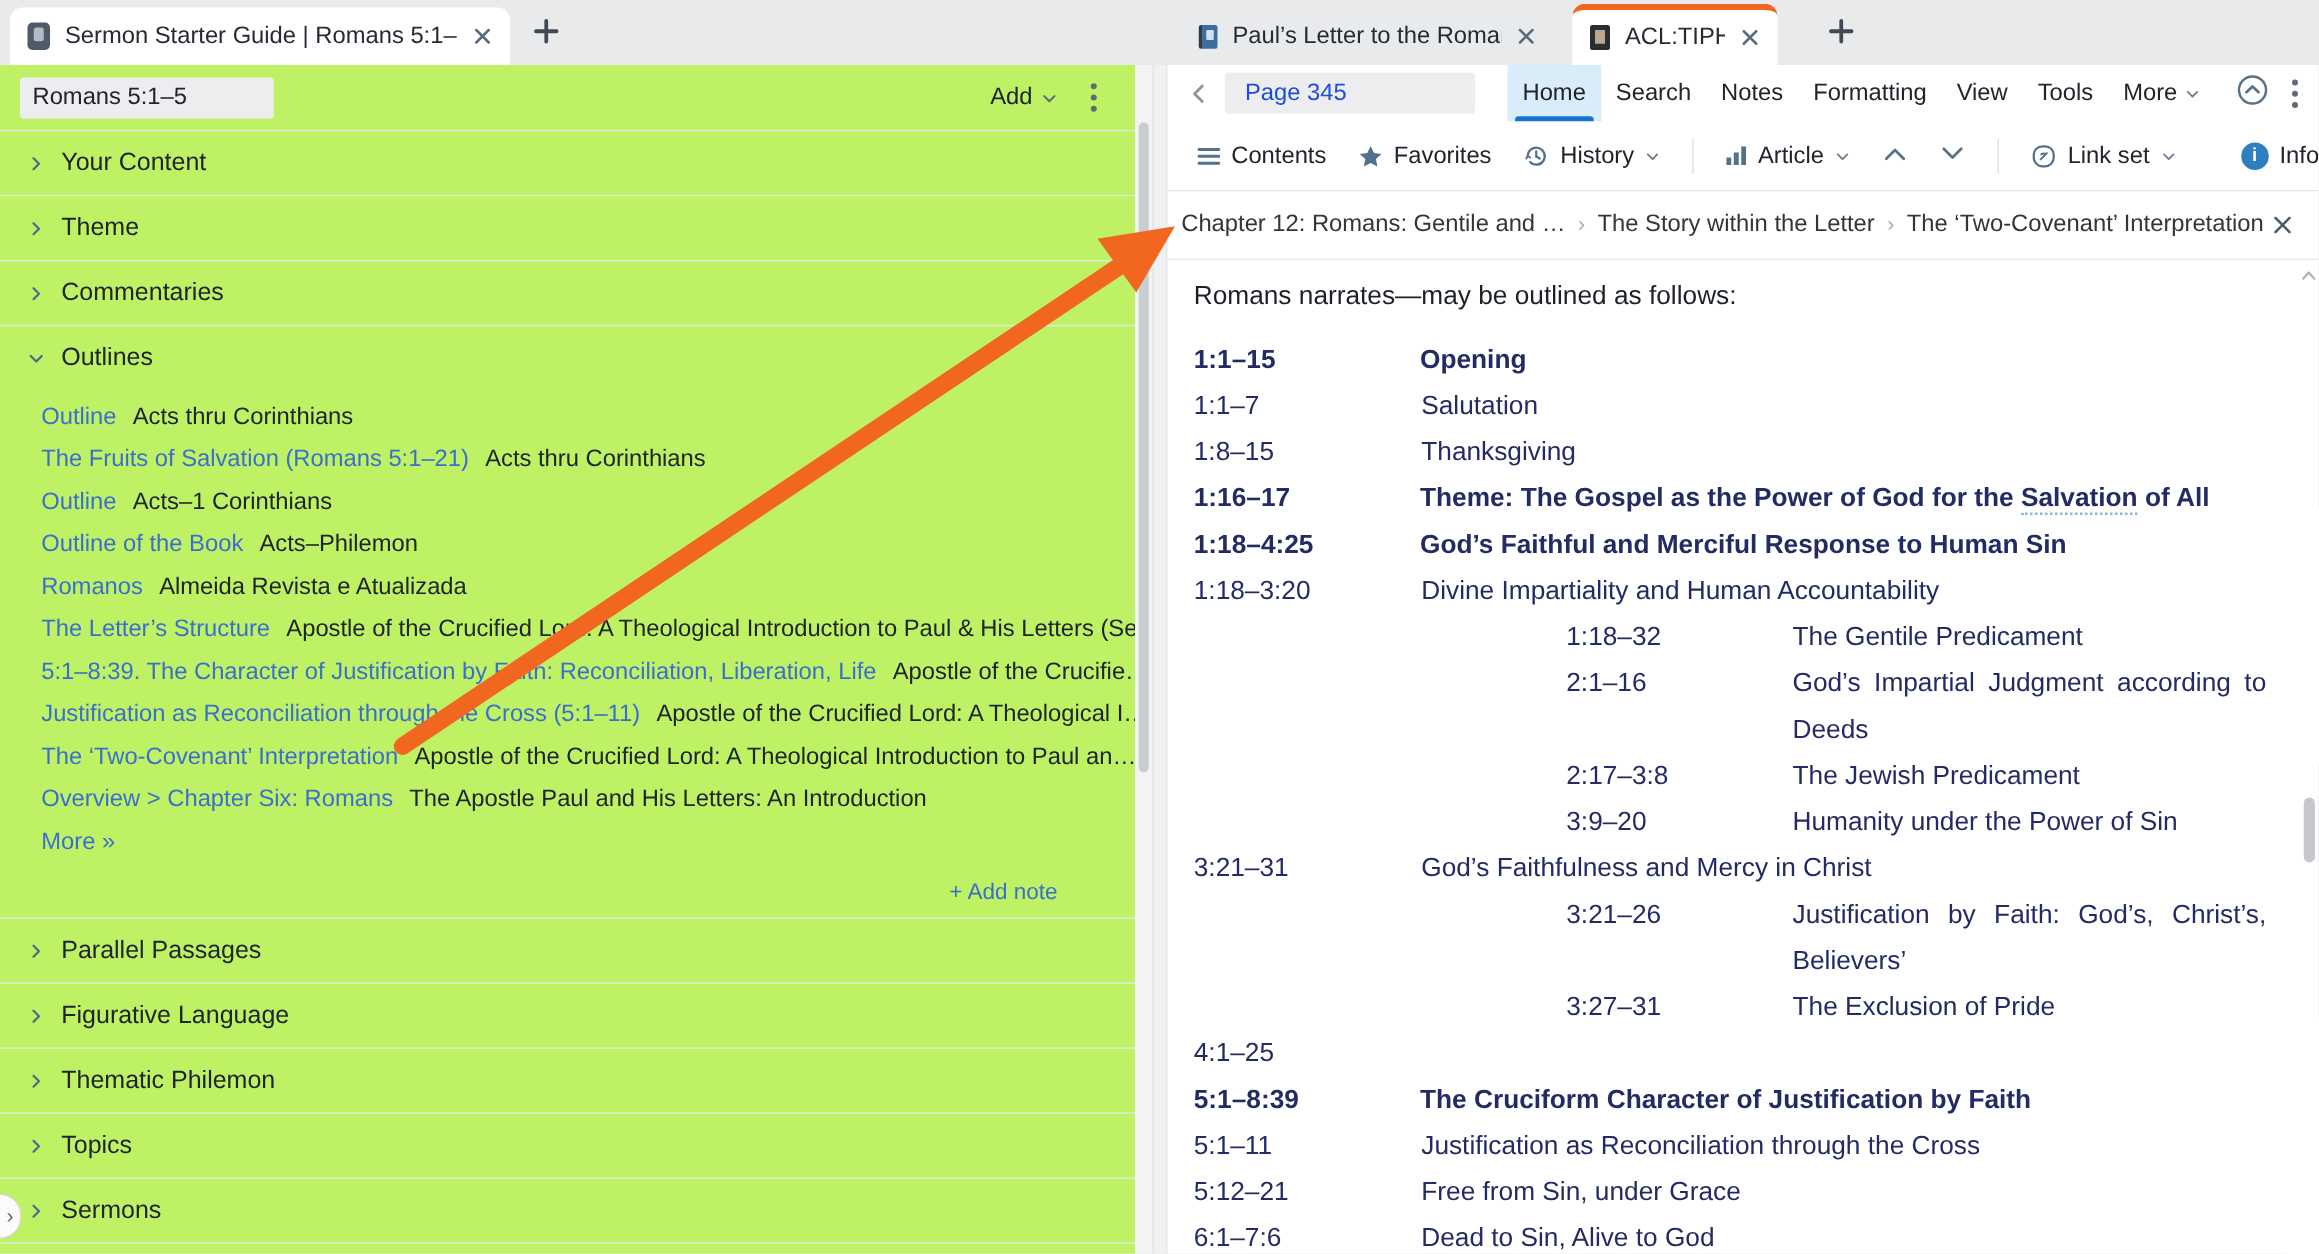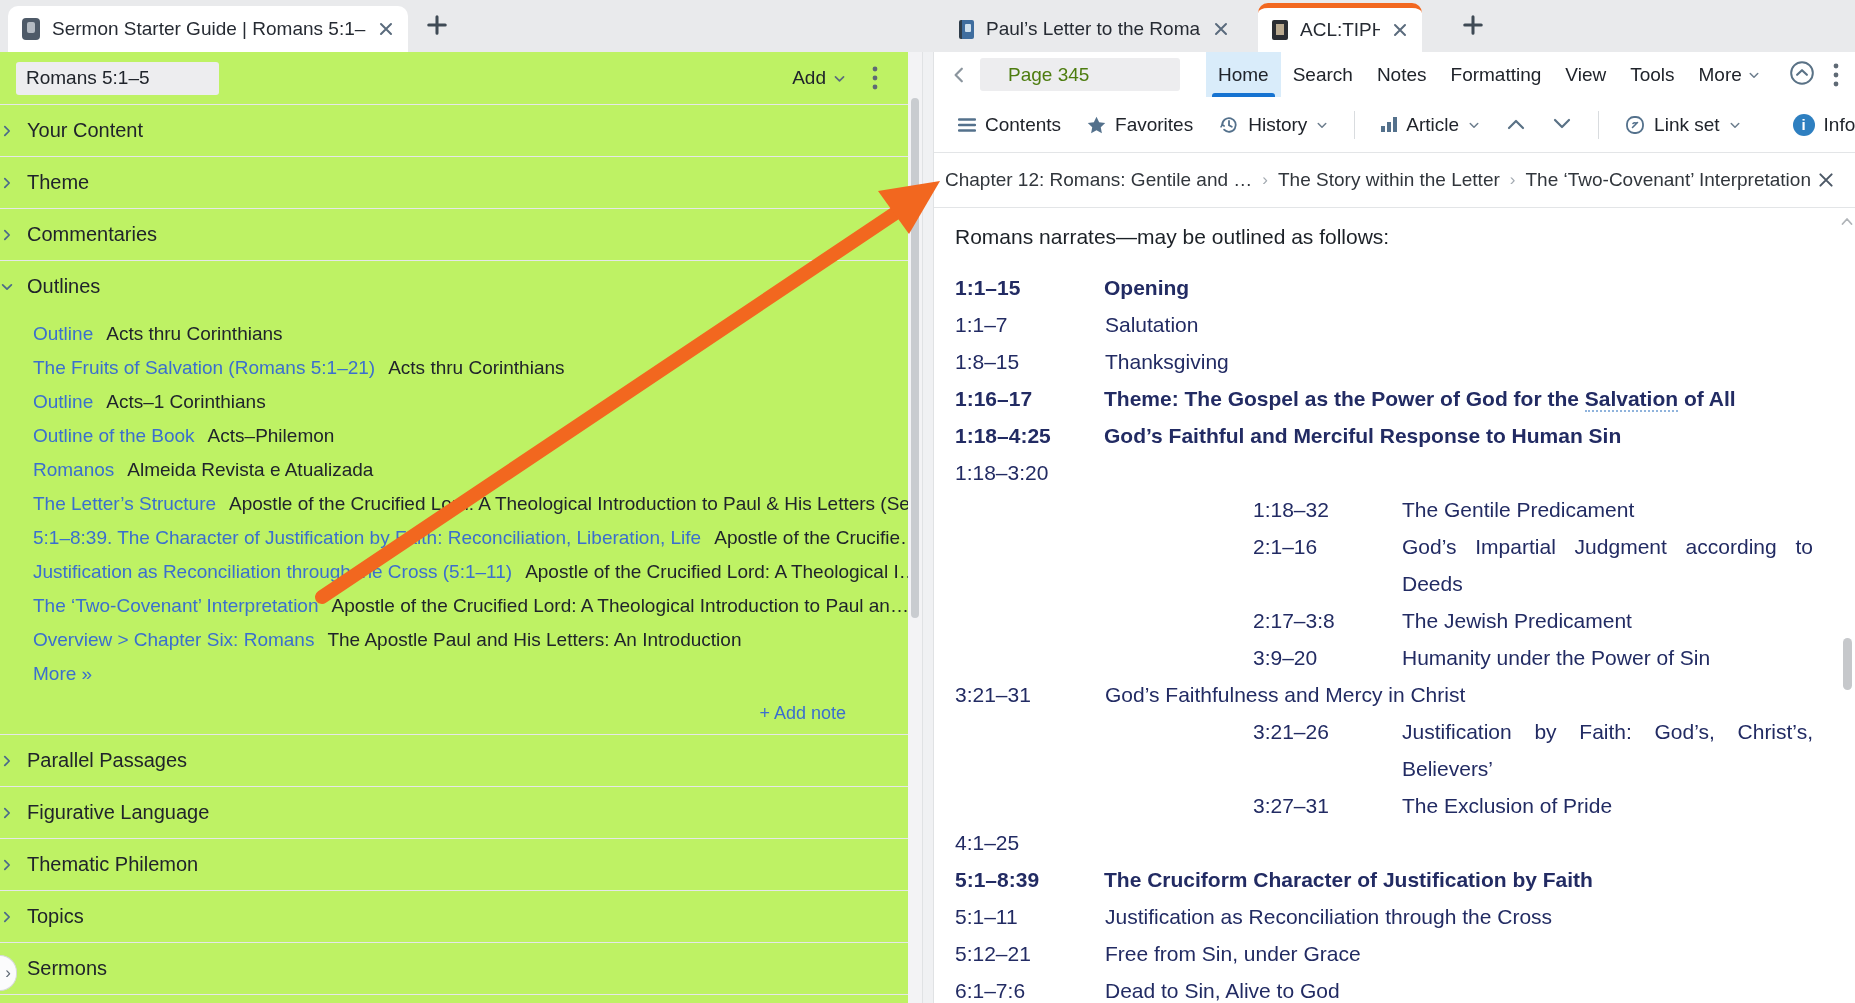--- a/index.html
+++ b/index.html
@@ -28,36 +28,36 @@
   .lscroll { position:absolute; left:908px; top:52px; width:14px; bottom:0; background:#f3f3f5; }
   .lscroll .thumb { position:absolute; left:3px; top:46px; width:8px; height:520px; background:#c9ccd0; border-radius:4px; }
   .splitter { position:absolute; left:922px; top:52px; width:12px; bottom:0; background:#f0f1f3; border-left:1px solid #e0e2e4; border-right:1px solid #e0e2e4; }
   .rightpanel { position:absolute; left:934px; top:52px; right:0; bottom:0; background:#fff; overflow:hidden; }
 
   
   .lheader { height:52px; display:flex; align-items:center; padding:0 30px 0 16px; gap:26px; }
   .lheader input { width:203px; height:33px; background:#ededef; border:none; border-radius:3px; font-family:inherit; font-size:19px; color:#20242b; padding:0 10px; outline:none; }
   .lheader .spacer { flex:1; }
   .addbtn { display:flex; align-items:center; gap:7px; font-size:19px; color:#20242b; }
-  .secrow { height:52px; border-top:1px solid #e5e7e9; display:flex; align-items:center; padding-left:0; gap:13px; }
+  .secrow { height:52px; border-top:1px solid #e5e7e9; display:flex; align-items:center; padding-left:22px; gap:13px; }
   .secrow .chev { width:14px; height:14px; color:#4c6b8a; flex:none; }
   .secrow .slabel { font-size:20px; color:#20242b; }
   .outlist { padding:5px 0 6px 33px; }
   .outitem { line-height:34px; font-size:19px; white-space:nowrap; overflow:hidden; }
   .outitem .lnk { color:var(--link,#3b6fce); }
   .outitem .dsc { color:#20242b; margin-left:13px; }
   .morelink { line-height:34px; font-size:19px; color:var(--link,#3b6fce); }
   .addnote { text-align:right; padding:6px 62px 10px 0; font-size:18px; color:var(--link,#3b6fce); }
   .enddiv { border-top:1px solid #e5e7e9; }
   .collapse-handle { position:absolute; left:0; top:955px; width:17px; height:36px; background:#fbfbfc; border:1px solid #d5d8da; border-left:none; border-radius:0 18px 18px 0; display:flex; align-items:center; justify-content:center; color:#5f6a75; font-size:17px; z-index:5; }
 
   
   .toolbar1 { height:45px; display:flex; align-items:center; padding-left:16px; }
   .backchev { width:18px; height:18px; color:#8b959e; flex:none; }
-  .toolbar1 input { width:200px; height:33px; background:#ededef; border:none; border-radius:3px; font-family:inherit; font-size:19px; color:#4d7c0f; padding:0 28px; margin-left:12px; outline:none; }
+  .toolbar1 input { width:200px; height:33px; background:#ededef; border:none; border-radius:3px; font-family:inherit; font-size:19px; color:#1d4ed8; padding:0 16px; margin-left:12px; outline:none; }
   .menu { display:flex; margin-left:26px; height:45px; }
   .mitem { padding:0 12px; font-size:19px; color:#20242b; display:flex; align-items:center; gap:6px; position:relative; white-space:nowrap; }
   .mitem.active { background:#d9ecfa; }
   .mitem.active::after { content:""; position:absolute; left:6px; right:6px; bottom:0; height:4px; border-radius:3px 3px 0 0; background:var(--activeblue,#1673d1); }
   .t1right { margin-left:auto; display:flex; align-items:center; gap:18px; padding-right:16px; }
   .icn { color:#5a7286; }
   .toolbar2 { height:56px; display:flex; align-items:center; padding:0 28px 0 24px; border-bottom:1px solid #e3e5e7; gap:26px; font-size:19px; color:#20242b;justify-content:space-between; }
   .tbtn { display:flex; align-items:center; gap:9px; white-space:nowrap; }
   .tbtn .ic { color:#54718c; display:flex; }
   .vdiv { width:1px; height:28px; background:#d9dcdf; flex:none; }
@@ -69,21 +69,21 @@
   
   .crumbbar { height:55px; display:flex; align-items:center; padding:0 20px 0 11px; border-bottom:1px solid #e3e5e7; font-size:19px; color:#31363c; }
   .crumb { white-space:nowrap; }
   .crumbsep { margin:0 10px; color:#a3aab1; font-size:17px; }
   .crumb-x { margin-left:auto; width:18px; height:18px; color:#4c5866; flex:none; }
 
   
   .bodyarea { padding:15px 42px 0 21px; position:relative; }
   .intro { font-size:21px; color:#1c2127; line-height:28px; }
   .outline { margin-top:18px; font-size:21px; color:var(--navy,#232c66); line-height:37px; }
-  .orow { display:flex; }
+  .orow { display:flex;gap:32px; }
   .orow .oref { flex:none; }
   .orow .otitle { flex:1; }
   .orow.l1 .oref { width:149px; }
   .orow.l2 { } .orow.l2 .oref { width:150px; }
   .orow.l3 { margin-left:298px; } .orow.l3 .oref { width:149px; }
   .orow.bold { font-weight:bold; }
   .orow.just .otitle { text-align:justify; }
   .ulink { border-bottom:2px dotted #8fb3dc; }
 
   .rscroll { position:absolute; right:0; top:108px; bottom:0; width:16px; }
@@ -421,20 +421,21 @@
         <div class="orow l1 bold">
           <span class="oref">1:16–17</span>
           <div class="otitle"><span>Theme: The Gospel as the Power of God for the </span><span class="ulink">Salvation</span><span> of All</span></div>
         </div>
         <div class="orow l1 bold">
           <span class="oref">1:18–4:25</span>
           <div class="otitle">God’s Faithful and Merciful Response to Human Sin</div>
         </div>
         <div class="orow l2">
           <span class="oref">1:18–3:20</span>
+          <div class="otitle">Divine Impartiality and Human Accountability</div>
         </div>
         <div class="orow l3">
           <span class="oref">1:18–32</span>
           <div class="otitle">The Gentile Predicament</div>
         </div>
         <div class="orow l3 just">
           <span class="oref">2:1–16</span>
           <div class="otitle">God’s Impartial Judgment according to Deeds</div>
         </div>
         <div class="orow l3">

